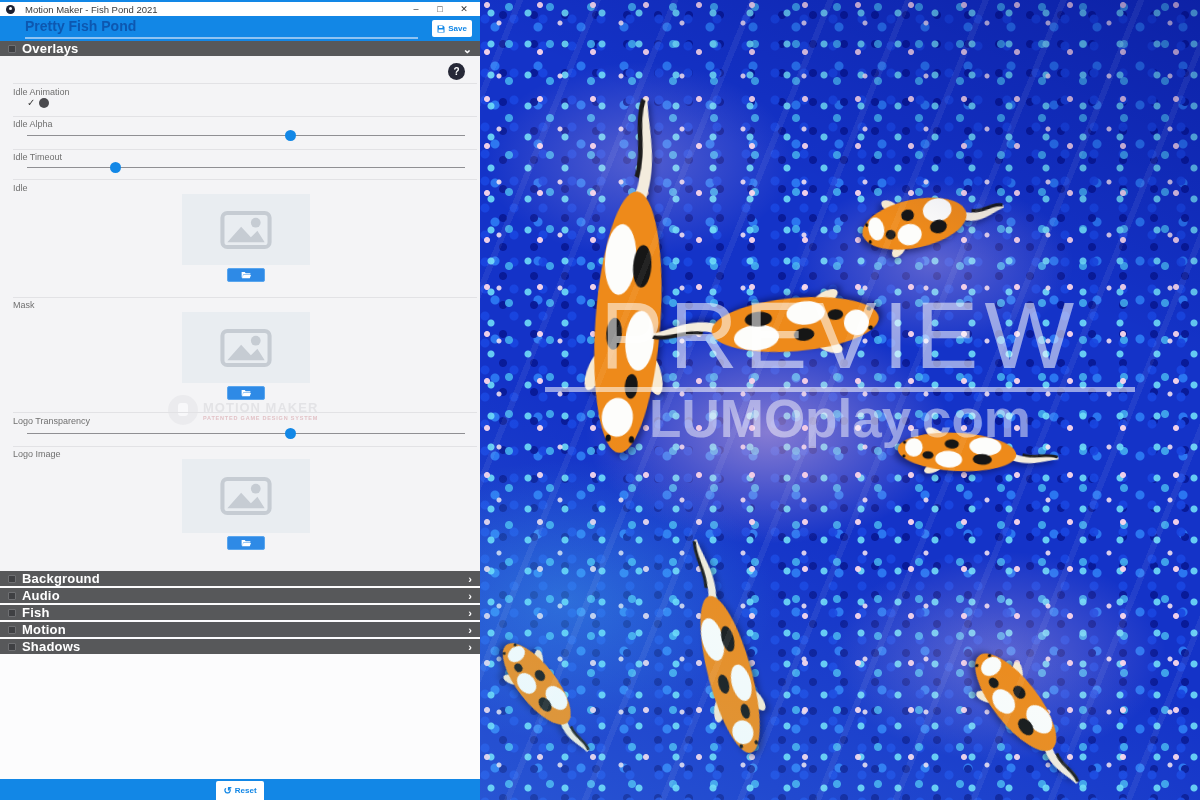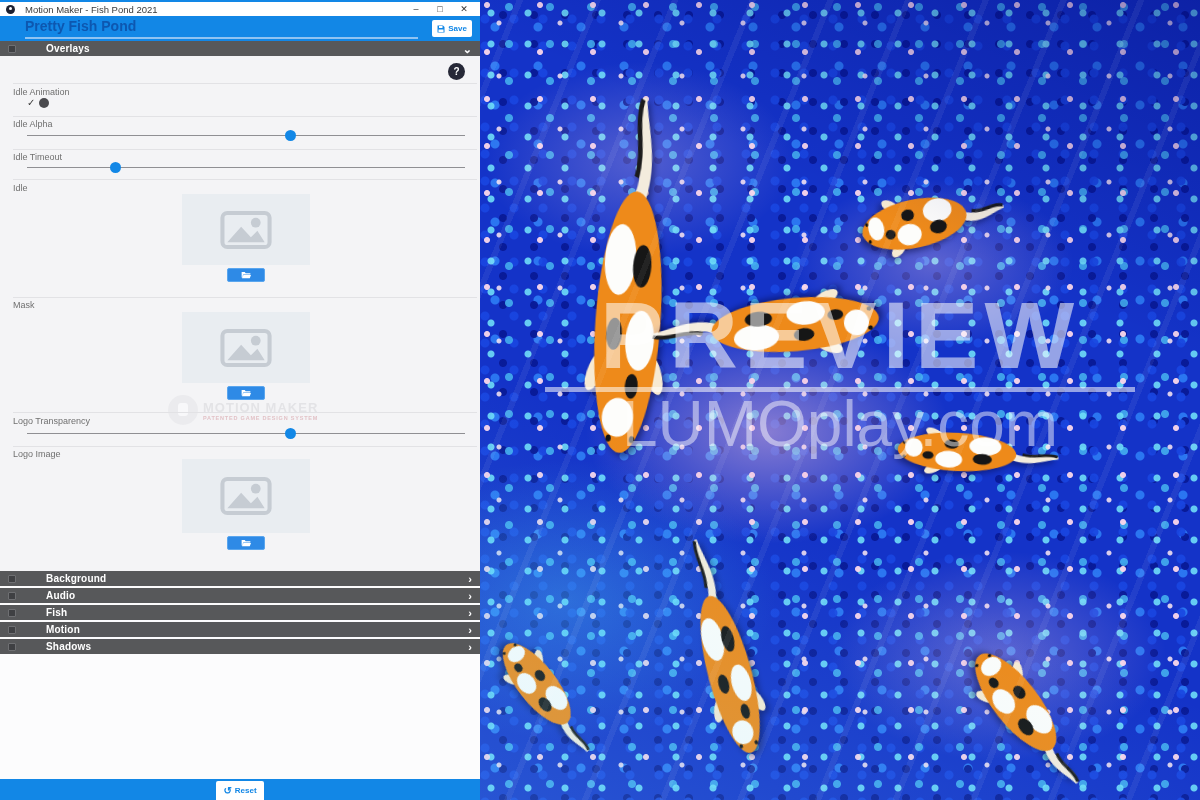--- a/index.html
+++ b/index.html
@@ -16,21 +16,21 @@
   .win-title { font-size:9.5px; color:#3a3a3a; }
   .win-controls { margin-left:auto; display:flex; align-items:center; }
   .win-btn { width:24px; height:14px; text-align:center; font-size:9px; color:#333; line-height:14px; cursor:default; }
 
   .projectbar { height:25px; background:#1287e6; display:flex; align-items:center; padding:0 8px 0 25px; flex:none; }
   .project-input { flex:1; font-size:14px; font-weight:bold; color:#0d57b0; border-bottom:2px solid #8fc3f2; padding-bottom:3px; margin-right:14px; }
   .save-btn { width:40px; height:17px; background:#ffffff; border:none; border-radius:2px; display:flex; align-items:center; justify-content:center; gap:3px; font-size:8px; font-weight:bold; color:#1287e6; font-family:inherit; }
 
   .acc-header { height:15px; background:#57585a; color:#ffffff; display:flex; align-items:center; padding:0 8px; flex:none; }
   .acc-icon { width:8px; height:8px; background:#3f4043; border:1px solid #6e6f72; border-radius:1px; margin-right:6px; flex:none; }
-  .acc-label { font-size:10px; font-weight:bold; letter-spacing:.2px;margin-left:24px; }
+  .acc-label { font-size:13px; font-weight:bold; letter-spacing:.2px; }
   .acc-chevron { margin-left:auto; font-size:11px; font-weight:bold; line-height:10px; }
   .acc-list .acc-header { margin-bottom:2px; }
 
   .overlays-body { height:515px; background:#f4f4f6; position:relative; flex:none; }
   .divider { position:absolute; left:13px; right:3px; height:1px; background:#e2e2e5; }
   .field-label { position:absolute; left:13px; font-size:9px; color:#707070; }
 
   .help-btn { position:absolute; right:15px; top:7px; width:17px; height:17px; border-radius:50%; background:#262837; color:#fff; border:none; font-size:10px; font-weight:bold; line-height:17px; text-align:center; padding:0; }
 
   .checkrow { position:absolute; left:27px; top:41px; display:flex; align-items:center; gap:4px; }
@@ -76,23 +76,23 @@
       radial-gradient(ellipse 300px 200px at 12% 75%, rgba(80,210,250,.30), transparent 70%); }
   .preview::after { content:""; position:absolute; inset:0; z-index:3; pointer-events:none;
     background:
       repeating-linear-gradient(112deg, transparent 0 34px, rgba(255,255,255,.06) 34px 40px, transparent 40px 72px),
       linear-gradient(205deg, rgba(0,5,110,.38), transparent 32%, transparent 62%, rgba(120,220,255,.2)); }
 
   .fish { position:absolute; z-index:2; filter:drop-shadow(3px 4px 3px rgba(0,0,40,.45)); }
   .fish svg { width:100%; height:100%; display:block; }
 
   .preview-watermark { position:absolute; left:0; right:0; top:288px; z-index:4; text-align:center; pointer-events:none; }
-  .wm-title { font-size:95px; font-weight:bold; letter-spacing:6px; color:rgba(255,255,255,.55); line-height:1; }
+  .wm-title { font-size:95px; font-weight:normal; letter-spacing:6px; color:rgba(255,255,255,.55); line-height:1; }
   .wm-line { width:590px; height:5px; background:rgba(255,255,255,.55); margin:4px auto 0 auto; }
-  .wm-sub { font-size:64px; font-weight:normal; color:rgba(255,255,255,.48); line-height:1.02; }
+  .wm-sub { font-size:53px; font-weight:bold; color:rgba(255,255,255,.48); line-height:1.02; }
 </style>
 </head>
 <body>
 
 <svg width="0" height="0" style="position:absolute">
   <defs>
     <g id="koi">
       <path d="M30 3 C 21 22, 39 40, 27 61 L 37 61 C 45 38, 35 20, 33 3 Z" fill="#f3ecdd"></path>
       <path d="M30 4 C 25 18, 34 32, 29 48" stroke="#1b1b1b" stroke-width="3.5" fill="none"></path>
       <ellipse cx="8" cy="158" rx="6" ry="13" fill="#f7ead2" transform="rotate(28 8 158)"></ellipse>

